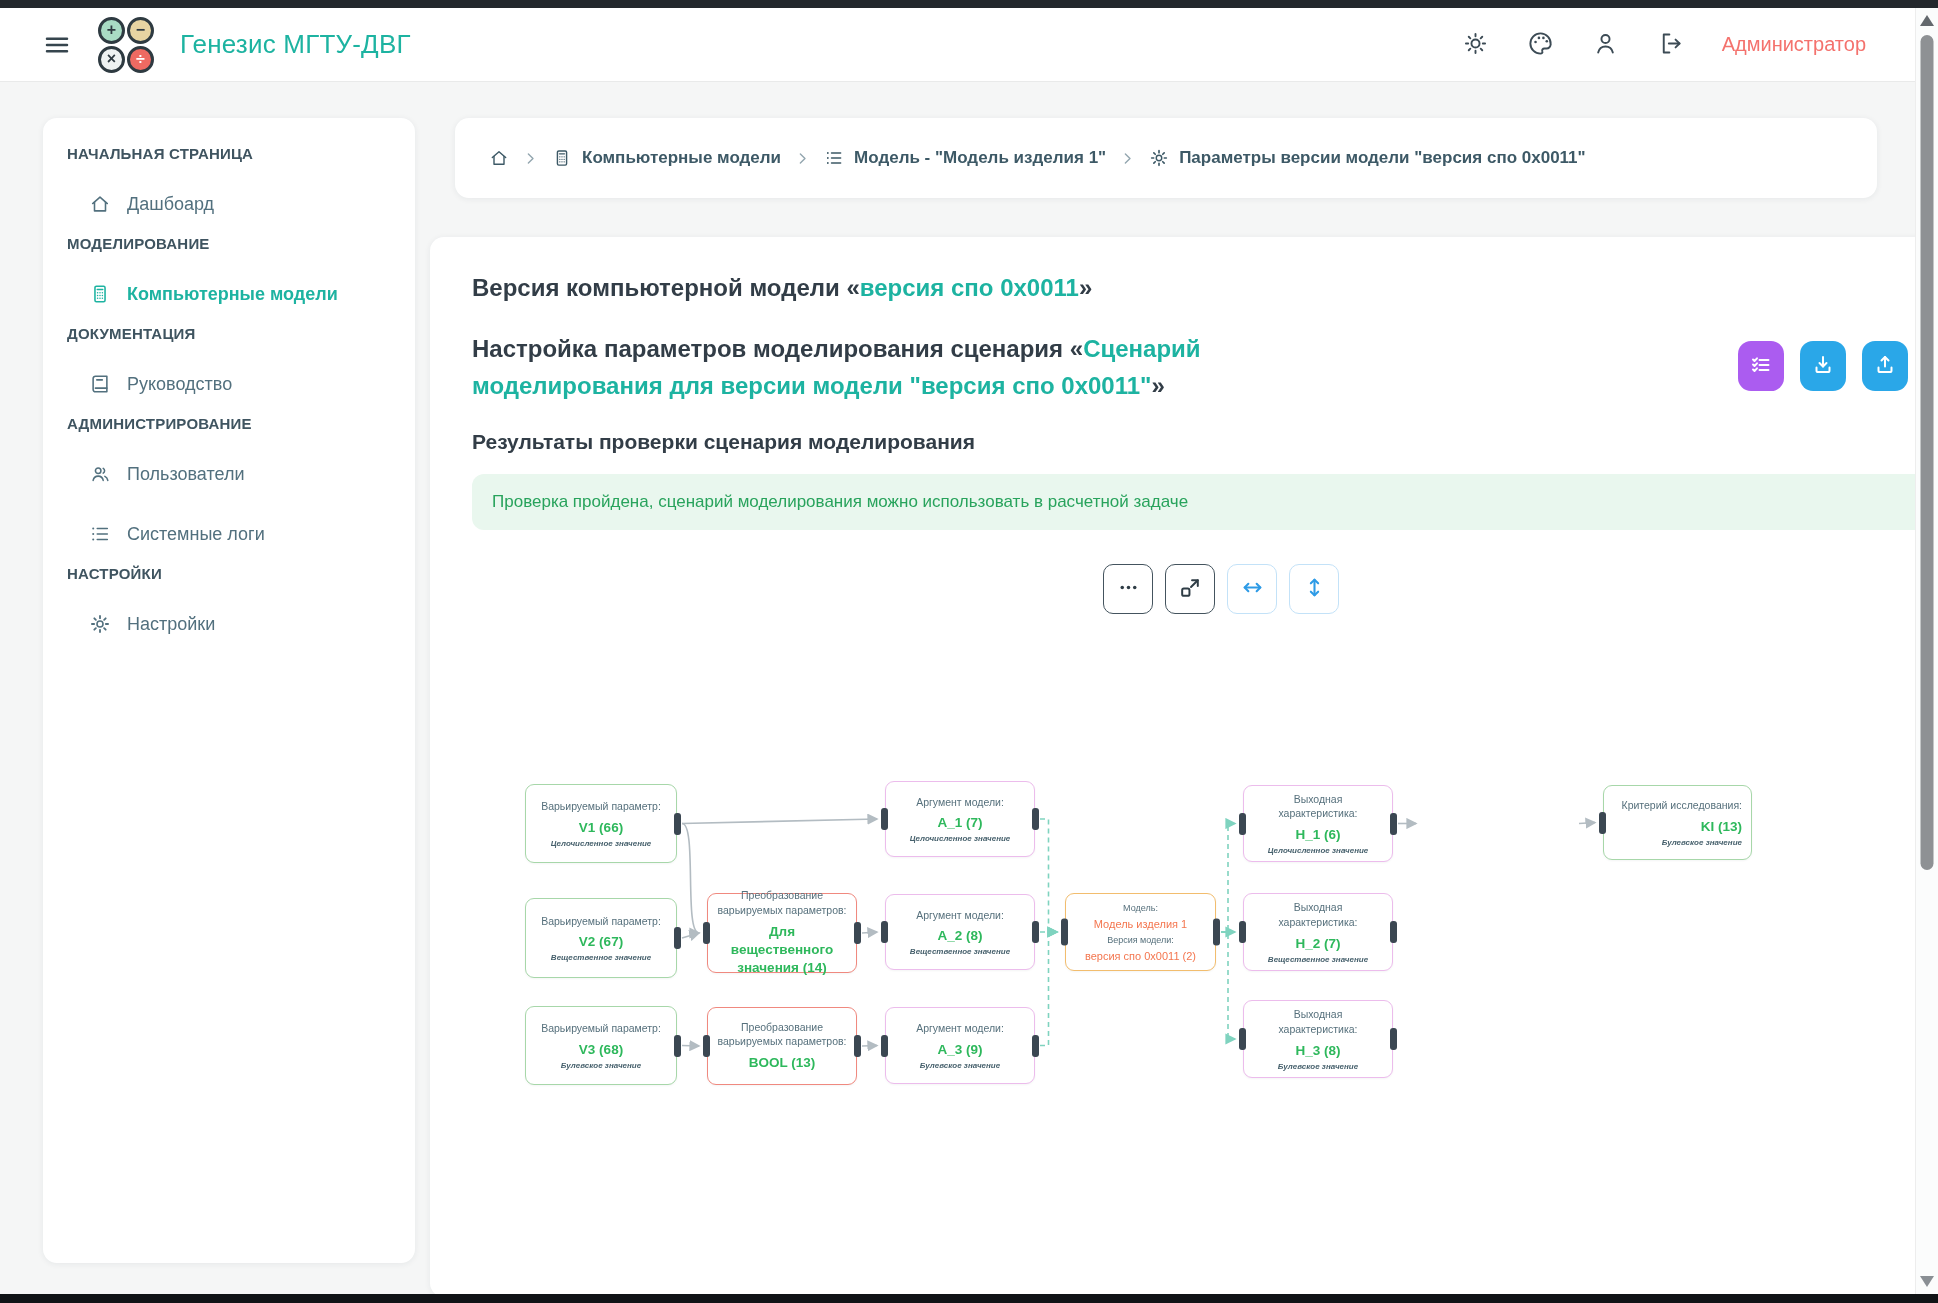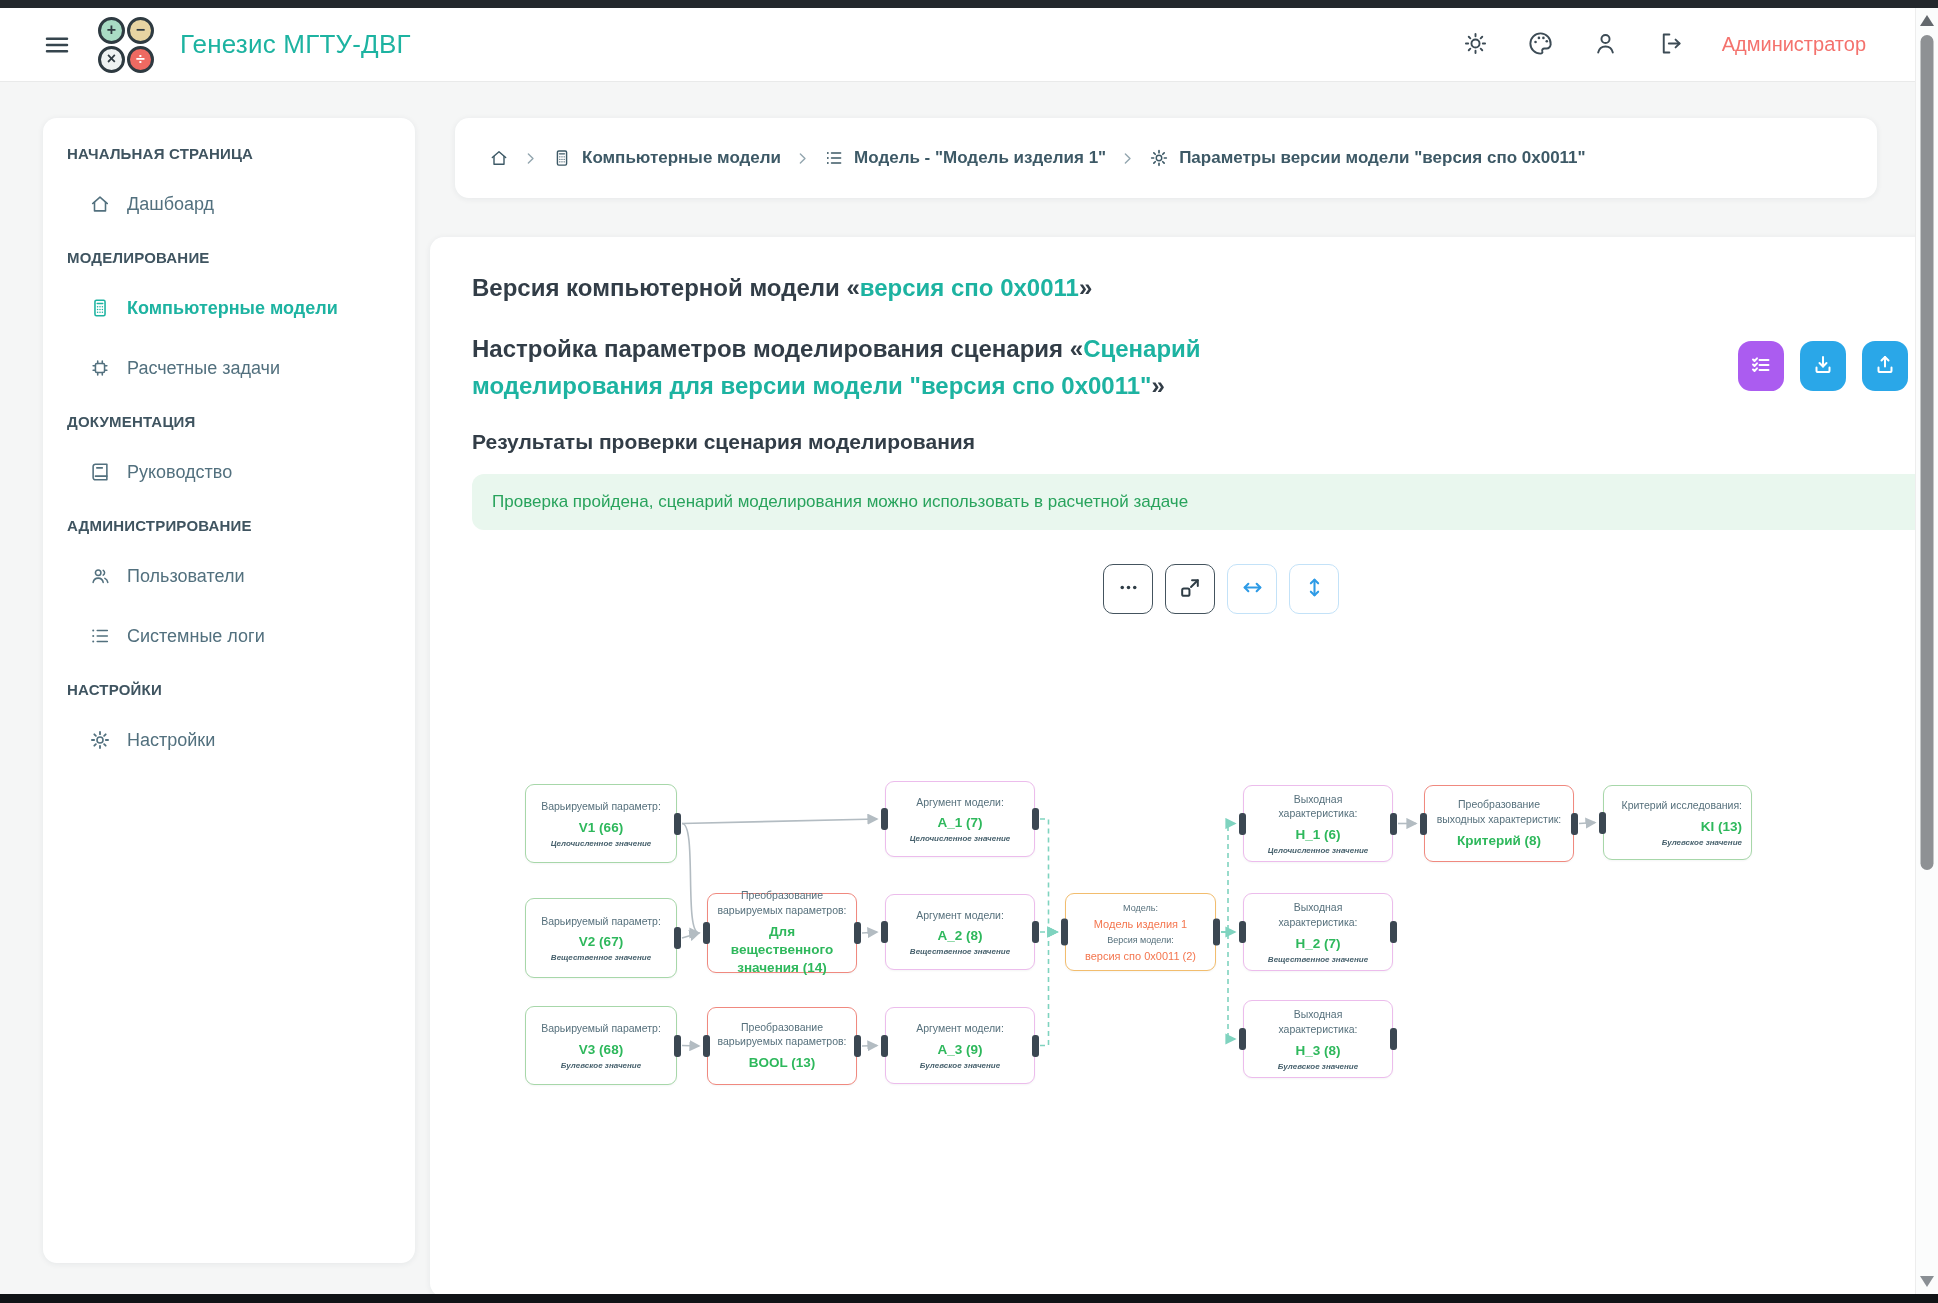--- a/index.html
+++ b/index.html
@@ -34,21 +34,21 @@
   .hbtn{background:none;border:none;padding:0;color:#3c4b55;cursor:pointer;display:flex}
   .hbtn svg{width:27px;height:27px}
   .admin-label{font-size:20px;color:#f4726d;cursor:pointer}
 
   
   .sidebar{
     position:absolute;left:43px;top:118px;width:372px;height:1145px;background:#fff;
     border-radius:14px;box-shadow:0 1px 6px rgba(32,45,61,.07);
     padding:26px 0;box-sizing:border-box;overflow:hidden;z-index:4;
   }
-  .side-section{margin-top:14px}
+  .side-section{}
   .side-section:first-child{margin-top:0}
   .side-section-label{
     padding:0 24px;font-size:15px;font-weight:700;color:#3f5460;
     letter-spacing:.2px;line-height:20px;margin-bottom:10px;
   }
   .side-item{
     display:flex;align-items:center;gap:16px;height:60px;
     padding:0 18px 0 46px;font-size:18px;color:#52707e;cursor:pointer;
   }
   .side-item .icon{display:flex}
@@ -198,29 +198,20 @@
             <circle cx="14.6" cy="10.6" r=".85" fill="currentColor" stroke="none"></circle>
             <circle cx="9.4" cy="13.6" r=".85" fill="currentColor" stroke="none"></circle>
             <circle cx="12" cy="13.6" r=".85" fill="currentColor" stroke="none"></circle>
             <circle cx="14.6" cy="13.6" r=".85" fill="currentColor" stroke="none"></circle>
             <circle cx="9.4" cy="16.6" r=".85" fill="currentColor" stroke="none"></circle>
             <circle cx="12" cy="16.6" r=".85" fill="currentColor" stroke="none"></circle>
             <circle cx="14.6" cy="16.6" r=".85" fill="currentColor" stroke="none"></circle>
           </svg>
         </span>
         <span>Компьютерные модели</span>
-        </div>
-      <div class="side-item">
-          <span class="icon">
-          <svg viewBox="0 0 24 24" fill="none" stroke="currentColor" stroke-width="1.7" stroke-linecap="round" stroke-linejoin="round">
-            <rect x="7" y="7" width="10" height="10" rx="1.6"></rect>
-            <path d="M9.5 7V4.5M14.5 7V4.5M9.5 19.5V17M14.5 19.5V17M7 9.5H4.5M7 14.5H4.5M19.5 9.5H17M19.5 14.5H17"></path>
-          </svg>
-        </span>
-        <span>Расчетные задачи</span>
         </div>
    </div>
     <div class="side-section">
      <div class="side-section-label">ДОКУМЕНТАЦИЯ</div>
      <div class="side-item">
           <span class="icon">
           <svg viewBox="0 0 24 24" fill="none" stroke="currentColor" stroke-width="1.7" stroke-linecap="round" stroke-linejoin="round">
             <path d="M7 3.5h12.5v17H7A2.5 2.5 0 0 1 4.5 18V6A2.5 2.5 0 0 1 7 3.5Z"></path>
             <path d="M7 16.5h12.5M8.5 7.5h6"></path>
           </svg>
@@ -490,26 +481,20 @@
         <span class="handle left"></span>
         <span class="handle right"></span>
       </div>
       <div class="node pink" style="left: 813px; top: 364px; width: 150px; height: 78px;">
         <div class="nl-label">Выходная характеристика:</div>
         <div class="nl-name">H_3 (8)</div>
         <div class="nl-sub">Булевское значение</div>
         <span class="handle left"></span>
         <span class="handle right"></span>
       </div>
-      <div class="node red" style="left: 994px; top: 149px; width: 150px; height: 77px;">
-        <div class="nl-label">Преобразование выходных характеристик:</div>
-        <div class="nl-name">Критерий (8)</div>
-        <span class="handle left"></span>
-        <span class="handle right"></span>
-      </div>
       <div class="node green" style="left: 1173px; top: 149px; width: 149px; height: 75px; align-items: flex-end;">
         <div class="nl-label">Критерий исследования:</div>
         <div class="nl-name">KI (13)</div>
         <div class="nl-sub">Булевское значение</div>
         <span class="handle left"></span>
       </div>
     </div>
 </main>
 
 <div class="scrollbar">

